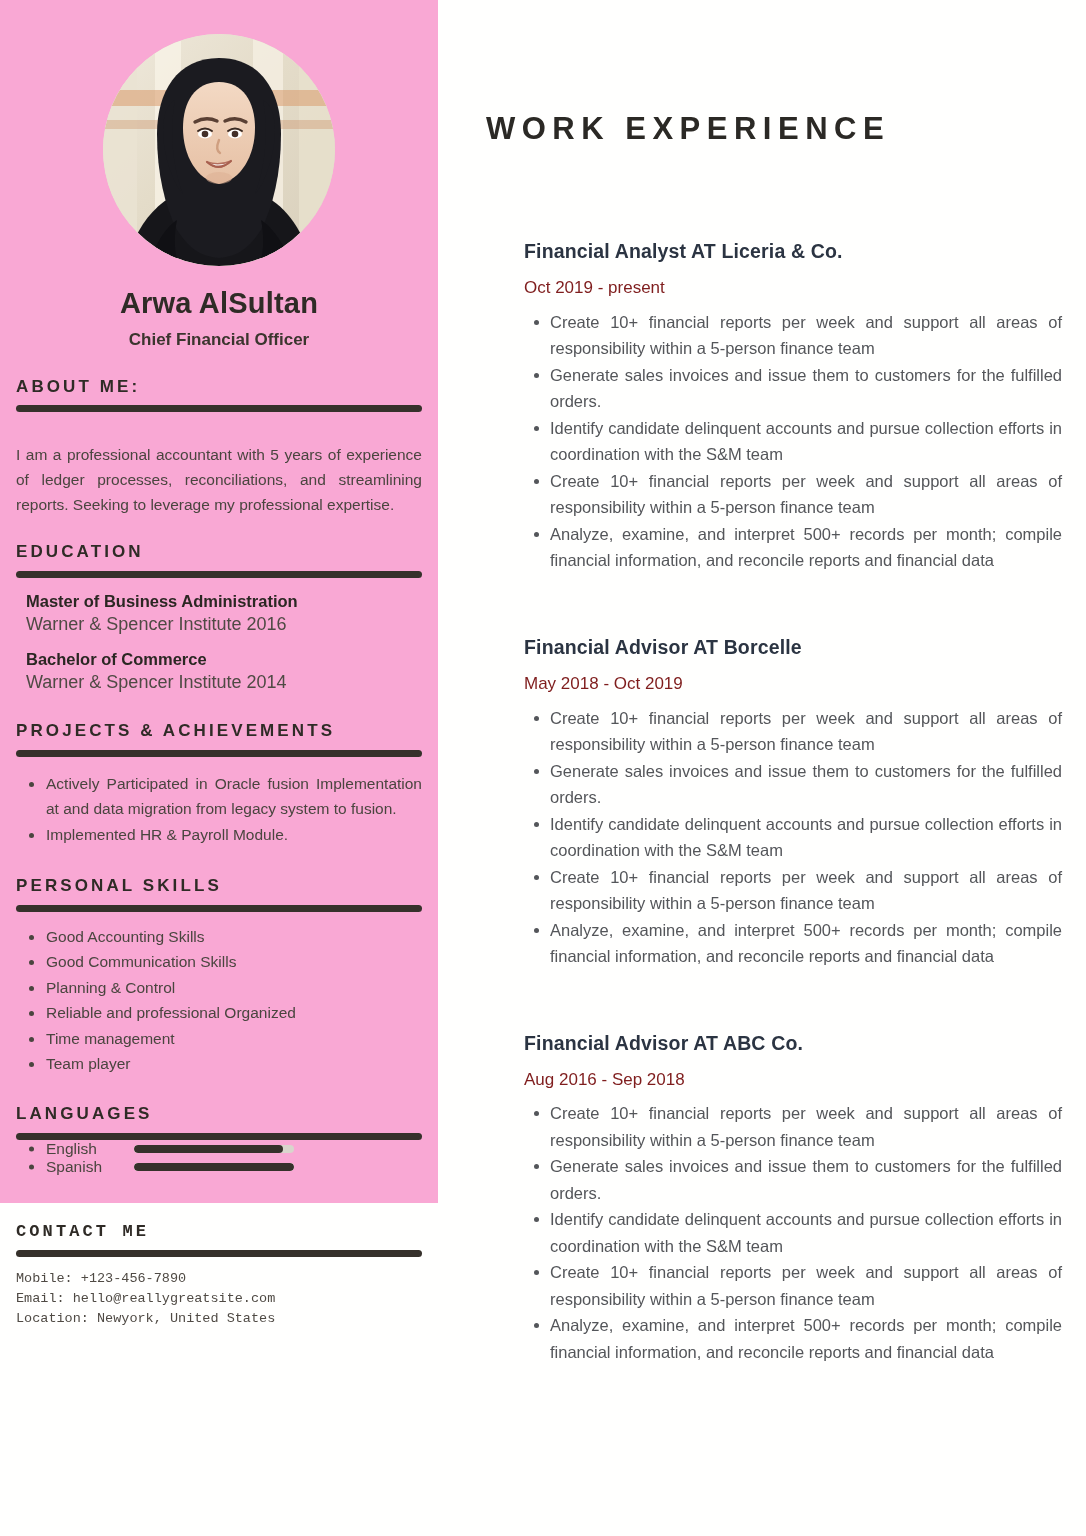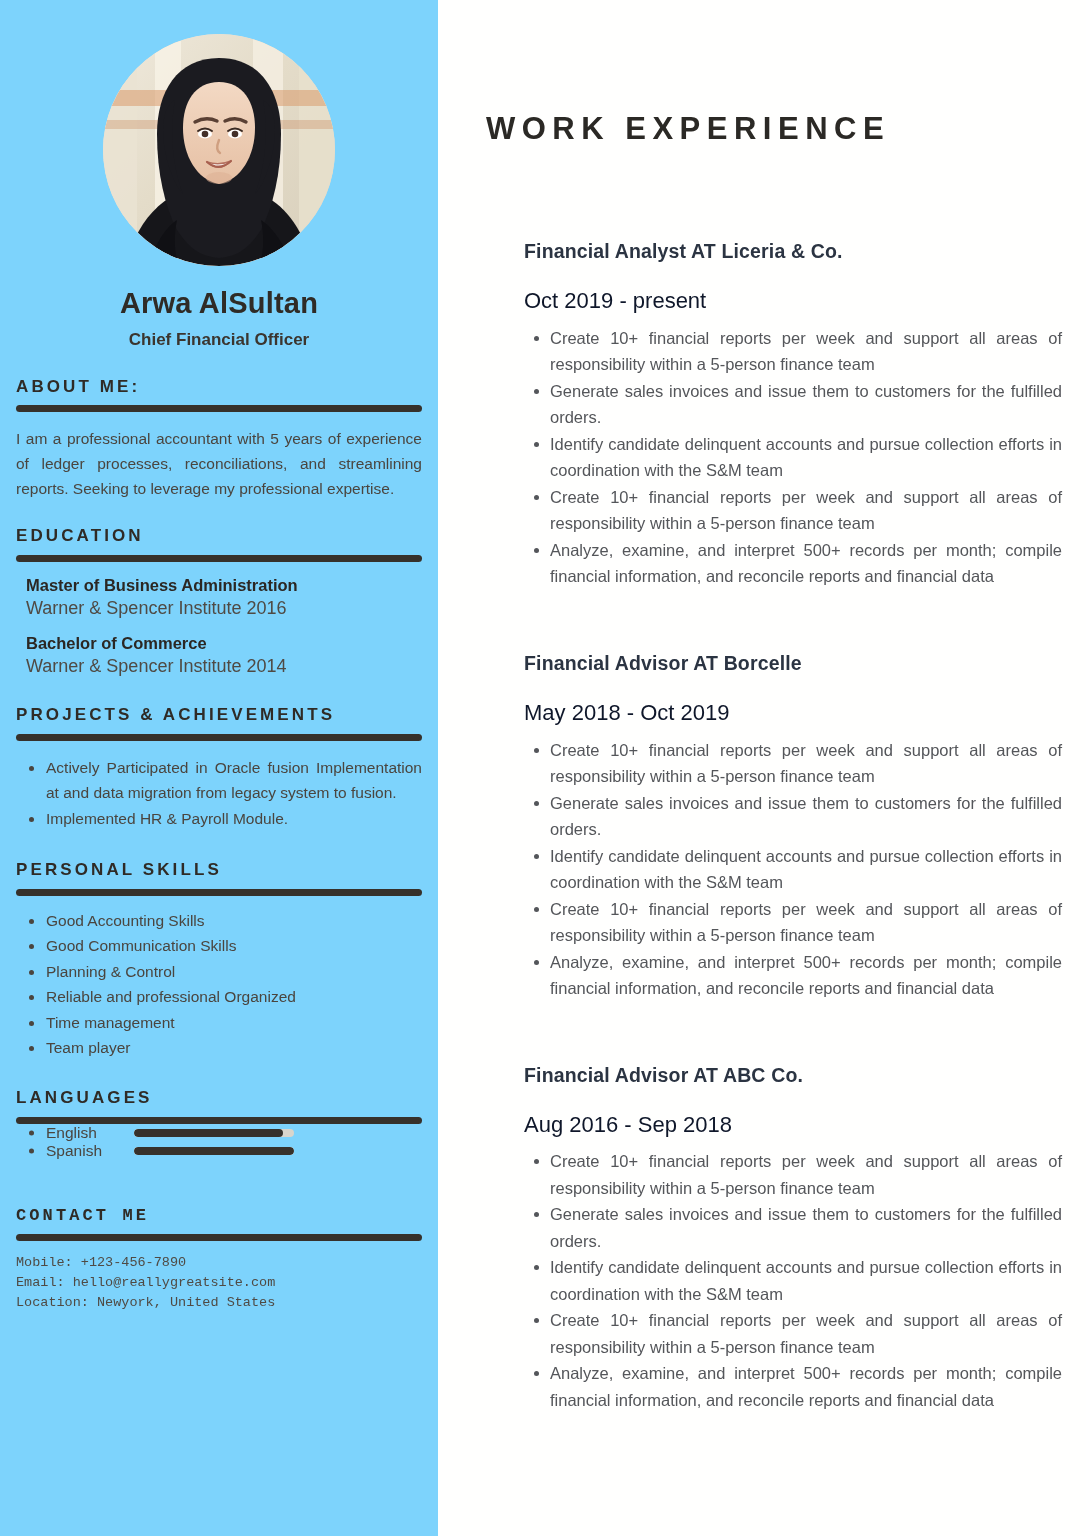--- a/index.html
+++ b/index.html
@@ -18,22 +18,22 @@
     width: 1086px;
     height: 1536px;
     display: flex;
     background: #fffffe;
   }
 
   
   .sidebar {
     width: 438px;
     min-width: 438px;
-    height: 1536px;
-    background: #7dd3fc;
+    height: 1203px;
+    background: #f9a8d4;
     box-sizing: border-box;
     padding: 0 16px;
     position: relative;
   }
 
   .photo-wrap {
     width: 232px;
     height: 232px;
     margin: 34px auto 0 auto;
     border-radius: 50%;
@@ -73,21 +73,21 @@
     border-radius: 4px;
     background: #36312b;
     margin-top: 9px;
   }
 
   .about-text {
     font-size: 15.5px;
     line-height: 25px;
     color: #4a453f;
     text-align: justify;
-    margin-top: 14px;
+    margin-top: 30px;
   }
 
   .edu-item { margin-top: 13px; }
   .edu-degree {
     font-size: 16.5px;
     font-weight: 700;
     color: #2b2723;
     line-height: 1.25;
     padding-left: 10px;
   }
@@ -186,23 +186,23 @@
 
   .job { padding-left: 38px; }
   .job-title {
     font-size: 19.5px;
     font-weight: 700;
     color: #2b3442;
     letter-spacing: 0.15px;
     line-height: 1.2;
   }
   .job-dates {
-    font-size: 22px;
-    color: #0f172a;
-    margin-top: 25px;
+    font-size: 17px;
+    color: #7f1d1d;
+    margin-top: 15px;
     line-height: 1.2;
   }
   ul.job-bullets {
     margin: 10px 0 0 0;
     padding: 0 0 0 26px;
     list-style: none;
   }
   ul.job-bullets > li {
     position: relative;
     font-size: 16.5px;

